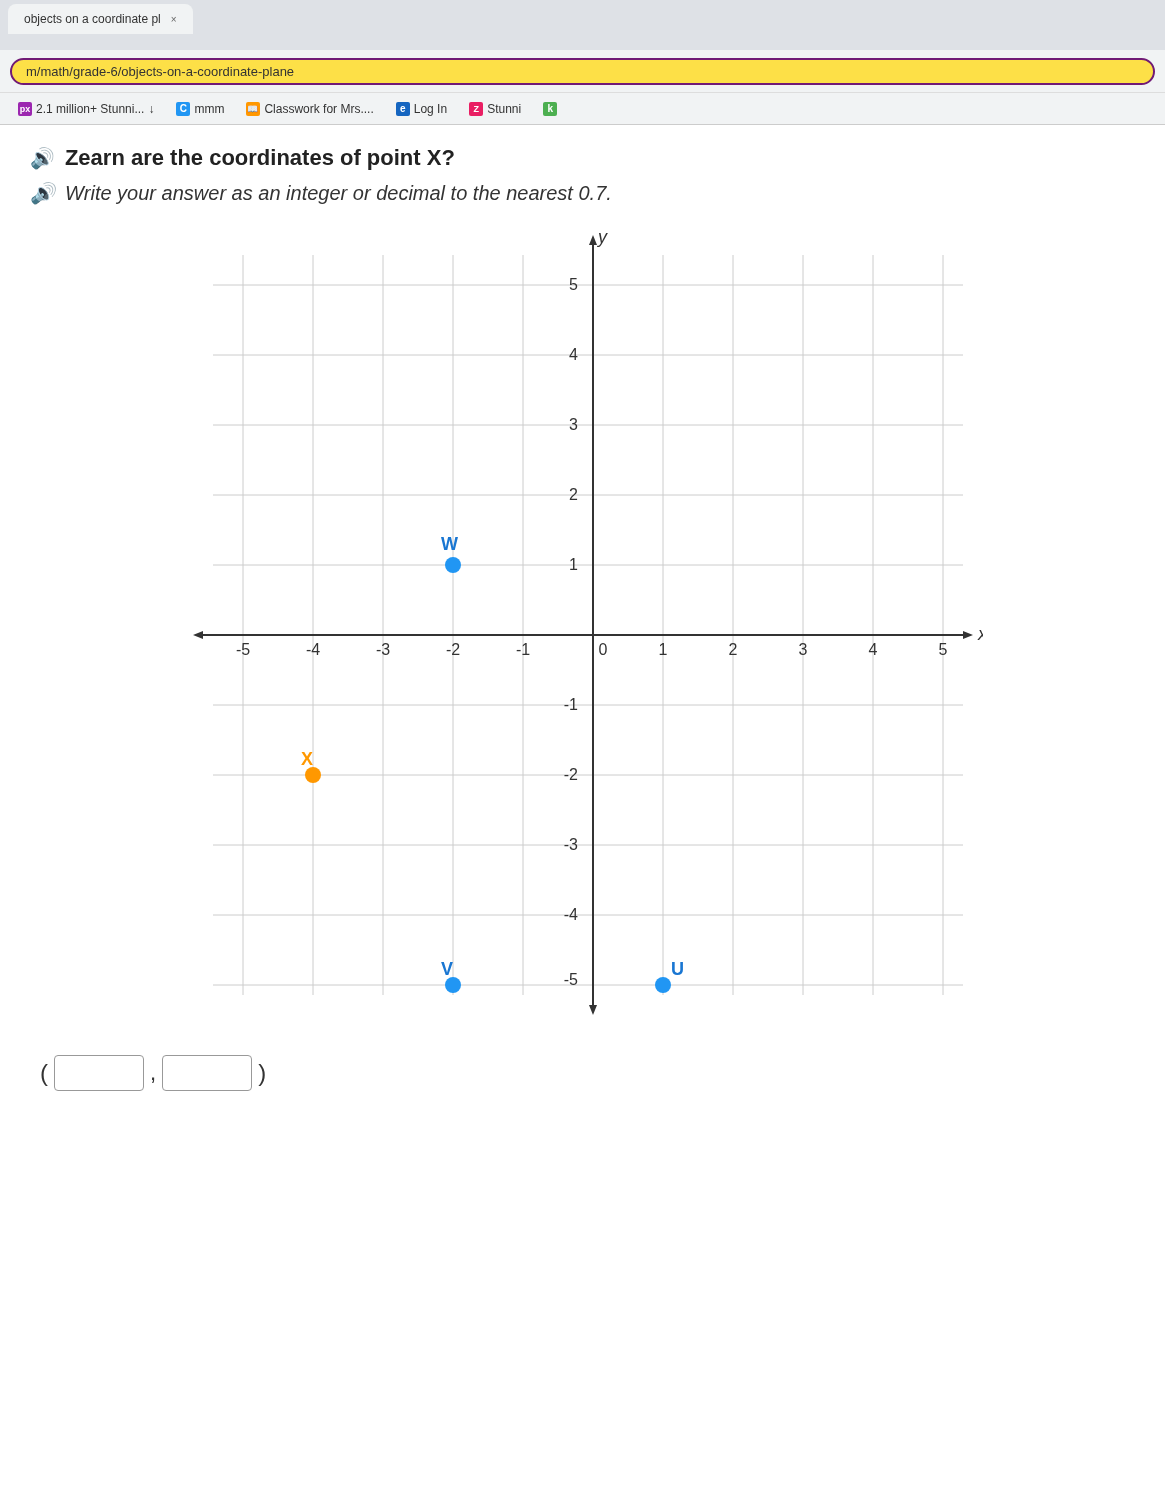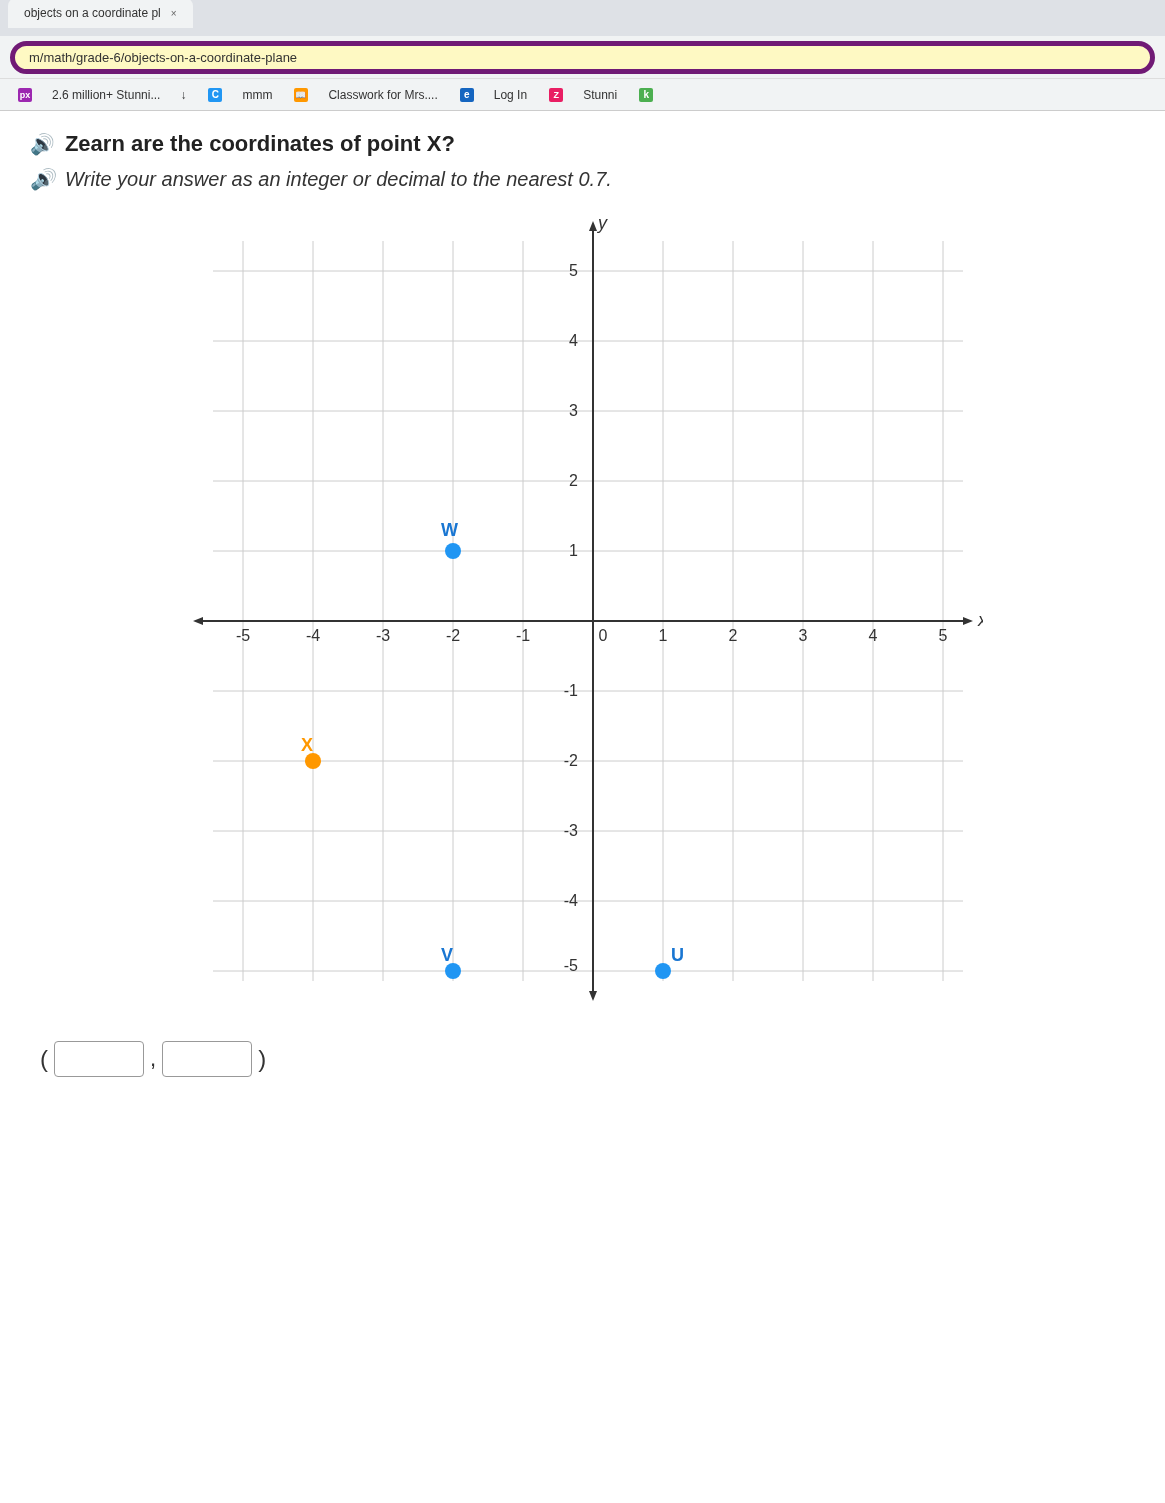--- a/index.html
+++ b/index.html
@@ -12,24 +12,24 @@
     }
 
     
     .browser-chrome {
       background: #f1f3f4;
       border-bottom: 1px solid #ccc;
       padding: 0;
     }
     .tab-bar {
       display: flex;
-      align-items: flex-end;
-      padding: 4px 8px 8px;
+      align-items: flex-start;
+      padding: 4px 8px 17px;
       background: #dee1e6;
-      height: 36px;
+      height: 50px;
     }
     .tab-item {
       background: #f1f3f4;
       border-radius: 8px 8px 0 0;
       padding: 6px 16px;
       font-size: 12px;
       color: #333;
       display: flex;
       align-items: center;
       gap: 6px;
@@ -44,40 +44,40 @@
     .address-bar-row {
       display: flex;
       align-items: center;
       padding: 6px 10px;
       gap: 8px;
       background: #f1f3f4;
       height: 42px;
     }
     .address-bar {
       flex: 1;
-      background: #fef9c3;
-      border: 5px solid #701a75;
+      background: #fde047;
+      border: 2px solid #701a75;
       border-radius: 20px;
       padding: 4px 14px;
       font-size: 13px;
       color: #333;
     }
     .bookmarks-bar {
       display: flex;
       align-items: center;
       padding: 4px 10px;
       background: #f1f3f4;
       border-top: 1px solid #ddd;
       gap: 6px;
       height: 32px;
     }
     .bookmark-item {
       display: flex;
       align-items: center;
-      gap: 20px;
+      gap: 4px;
       font-size: 12px;
       color: #333;
       padding: 2px 8px;
       border-radius: 4px;
       cursor: pointer;
       white-space: nowrap;
     }
     .bookmark-icon {
       width: 14px;
       height: 14px;
@@ -178,21 +178,21 @@
     </div>
   </div>
 
   <div class="address-bar-row">
     <input class="address-bar" type="text" value="m/math/grade-6/objects-on-a-coordinate-plane" style="">
   </div>
 
   <div class="bookmarks-bar">
     <div class="bookmark-item">
       <span class="bookmark-icon bm-px">px</span>
-      <span>2.6 million+ Stunni...</span>
+      <span>2.1 million+ Stunni...</span>
       <span>↓</span>
     </div>
     <div class="bookmark-item">
       <span class="bookmark-icon bm-c">C</span>
       <span>mmm</span>
     </div>
     <div class="bookmark-item">
       <span class="bookmark-icon bm-book">📖</span>
       <span>Classwork for Mrs....</span>
     </div>

